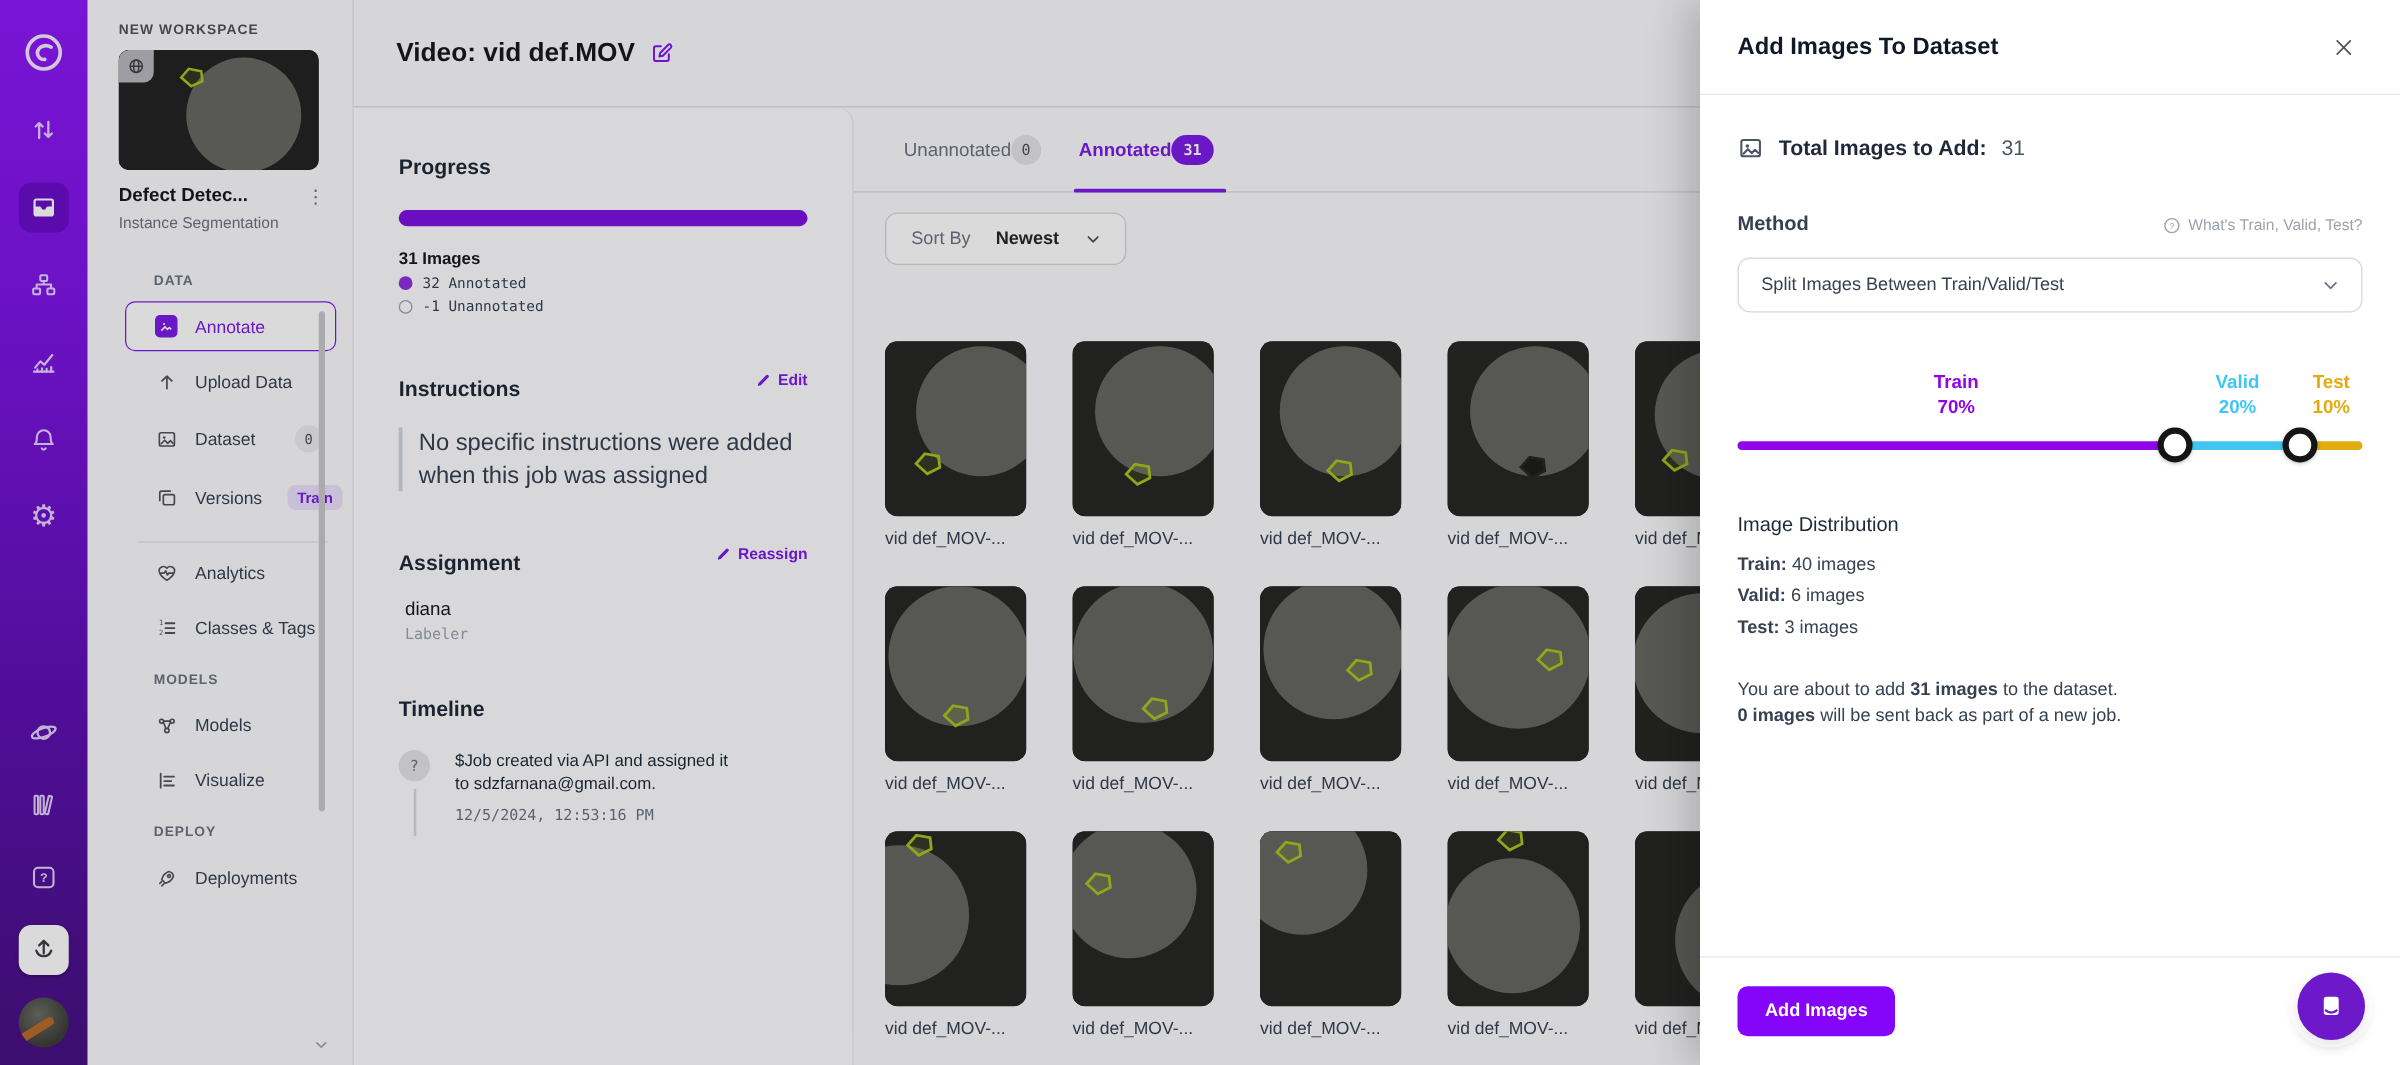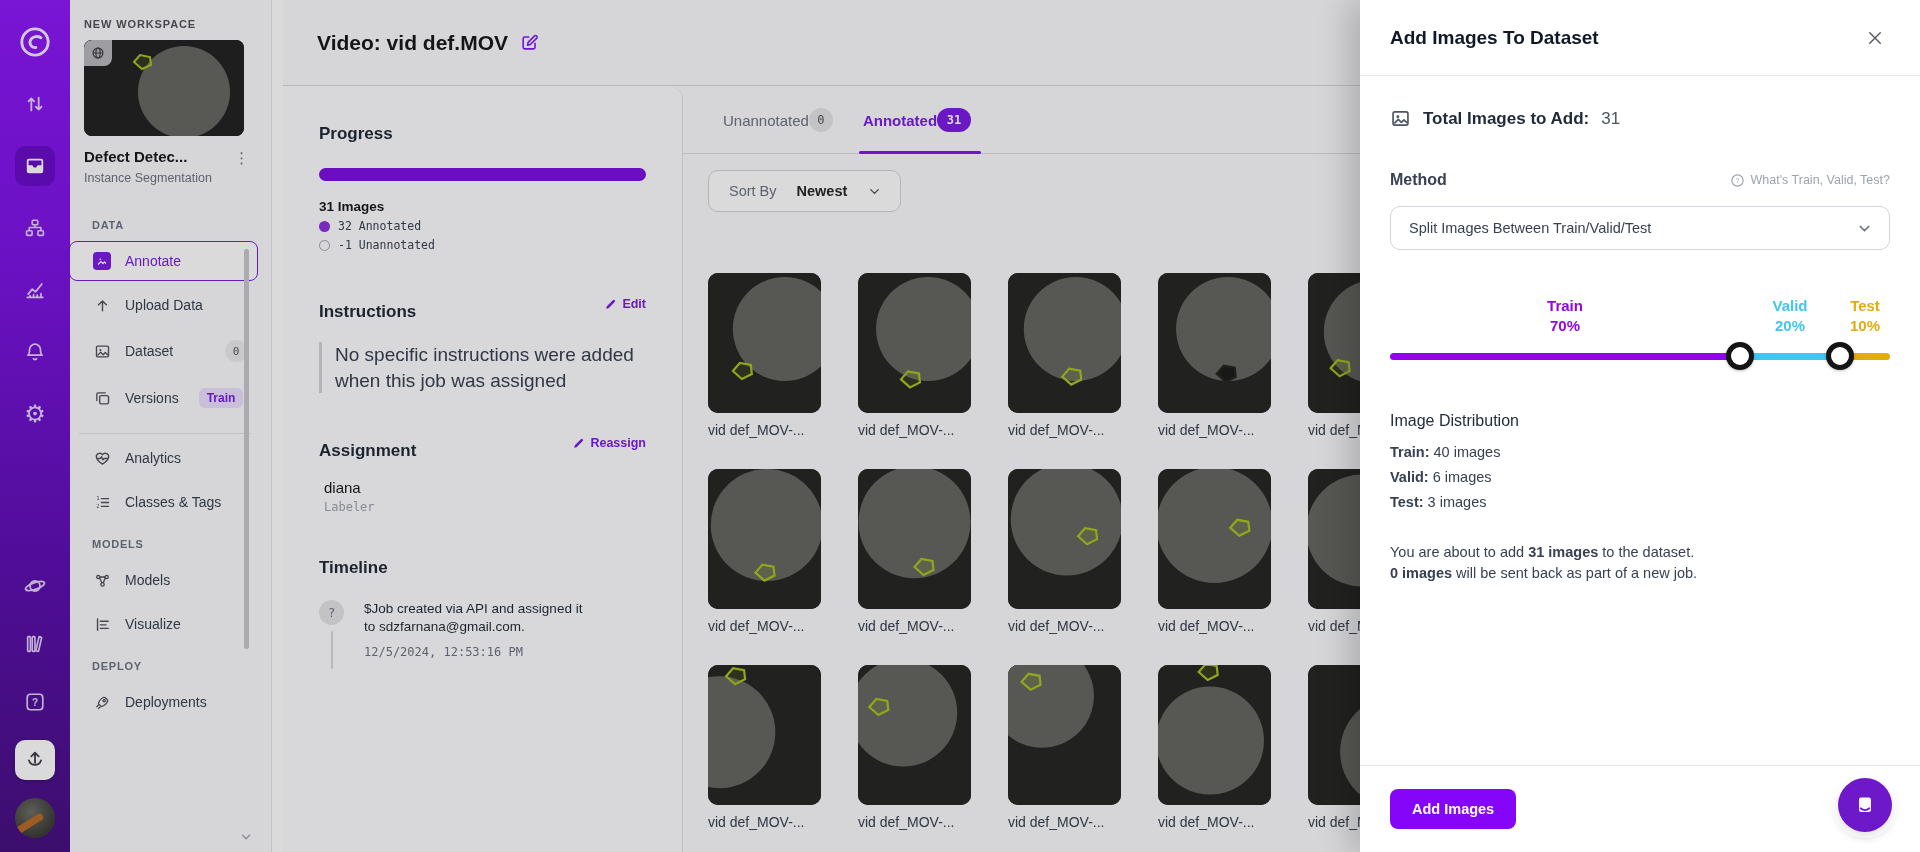--- a/index.html
+++ b/index.html
@@ -20,33 +20,33 @@
   .rail-ic.active { background:#6a0cc8; opacity:1; }
   .rail-ic.white-tile { background:#fff; color:#3f3f46; opacity:1; box-shadow:0 1px 3px rgba(0,0,0,.25); }
   .gear-glyph { font-size:24px; line-height:1; }
   .avatar { width:40px; height:40px; border-radius:50%;
     background:radial-gradient(circle at 40% 35%, #6e6e66, #3c3c36 70%);
     position:relative; overflow:hidden; }
   .avatar::after { content:""; position:absolute; left:-4px; bottom:10px; width:34px; height:7px;
     background:#b96a28; transform:rotate(-32deg); border-radius:3px; }
 
   
-  .sidebar { position:absolute; left:59px; top:0; width:213px; height:852px; background:#fbfbfc;
+  .sidebar { position:absolute; left:70px; top:0; width:213px; height:852px; background:#fbfbfc;
     border-right:1px solid #e4e4e8; z-index:9; padding:18px 0 0 0; }
   .ws-head { padding:0 25px; font-size:11px; font-weight:700; letter-spacing:.08em; color:#52525b; }
   .ws-thumb { position:relative; margin:10px 25px 0 25px; width:160px; height:96px; border-radius:8px;
     overflow:hidden; background:#232321; }
   .ws-thumb svg { display:block; }
   .ws-globe { position:absolute; left:0; top:0; width:28px; height:26px; background:#b9b9bd;
     border-radius:8px 0 8px 0; display:flex; align-items:center; justify-content:center; color:#3f3f46; }
   .ws-titlerow { display:flex; align-items:flex-start; justify-content:space-between; padding:12px 18px 0 25px; }
   .ws-name { font-size:15px; font-weight:700; color:#18181b; }
   .kebab { font-size:15px; color:#6b7280; line-height:1; padding:2px 4px; }
   .ws-sub { padding:4px 25px 0 25px; font-size:12.5px; color:#6b7280; }
-  .nav { margin-top:22px; }
+  .nav { margin-top:22px;padding-left:20px; }
   .nav-header { padding:12px 0 6px 33px; font-size:11px; font-weight:700; letter-spacing:.07em; color:#6b7280; }
   .nav-divider { height:1px; background:#e4e4e8; margin:14px 20px 4px 20px; }
   .nav-item { display:flex; align-items:center; gap:14px; margin:4px 13px 4px 10px;
     padding:10px 10px 10px 23px; border-radius:8px; color:#374151; font-size:14px;
     border:1.5px solid transparent; position:relative; }
   .nav-item .nicon { width:18px; height:18px; color:#52525b; flex:0 0 18px; display:flex; align-items:center; justify-content:center; }
   .nav-item.active { border-color:#7c1ce5; color:#7c1ce5; background:#fff; }
   .nav-item.active .nicon { color:#7c1ce5; }
   .nicon-tile { width:18px; height:18px; border-radius:4px; background:#7c1ce5; display:flex; align-items:center; justify-content:center; color:#fff; }
   .nav-count { margin-left:auto; width:22px; height:22px; border-radius:50%; background:#ececee;

